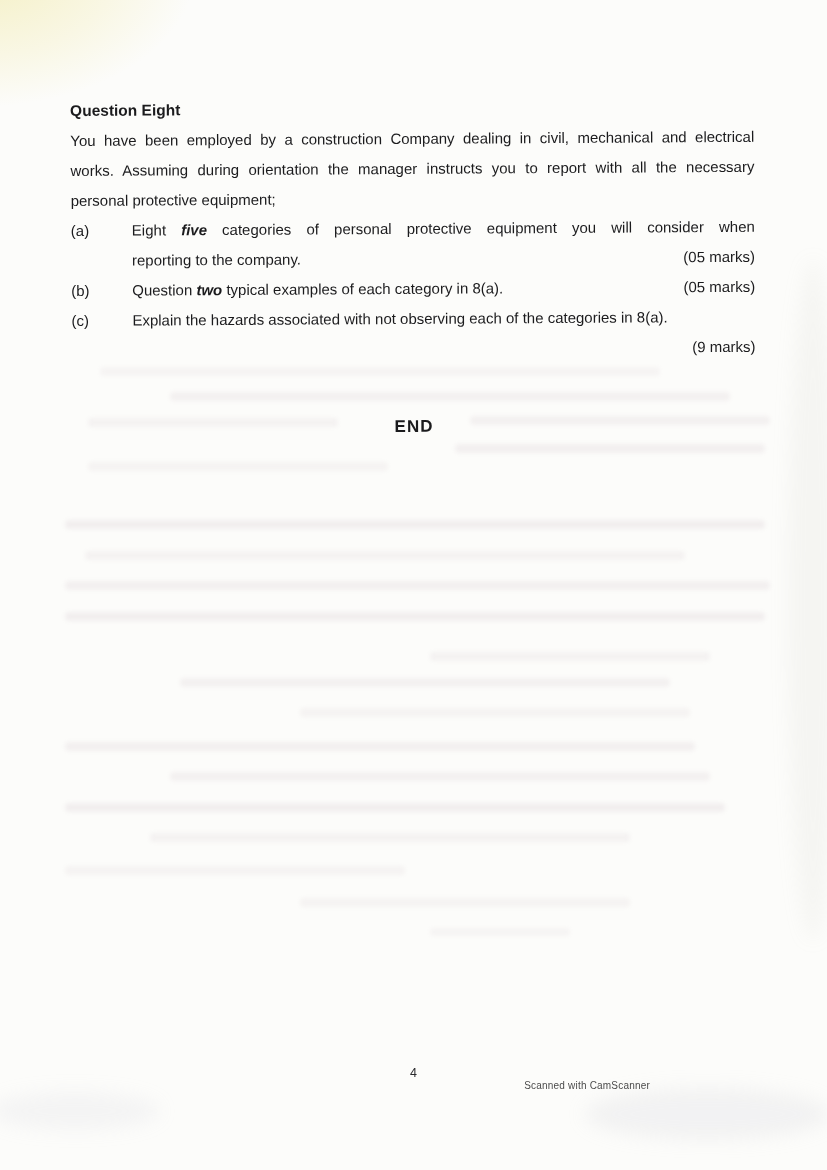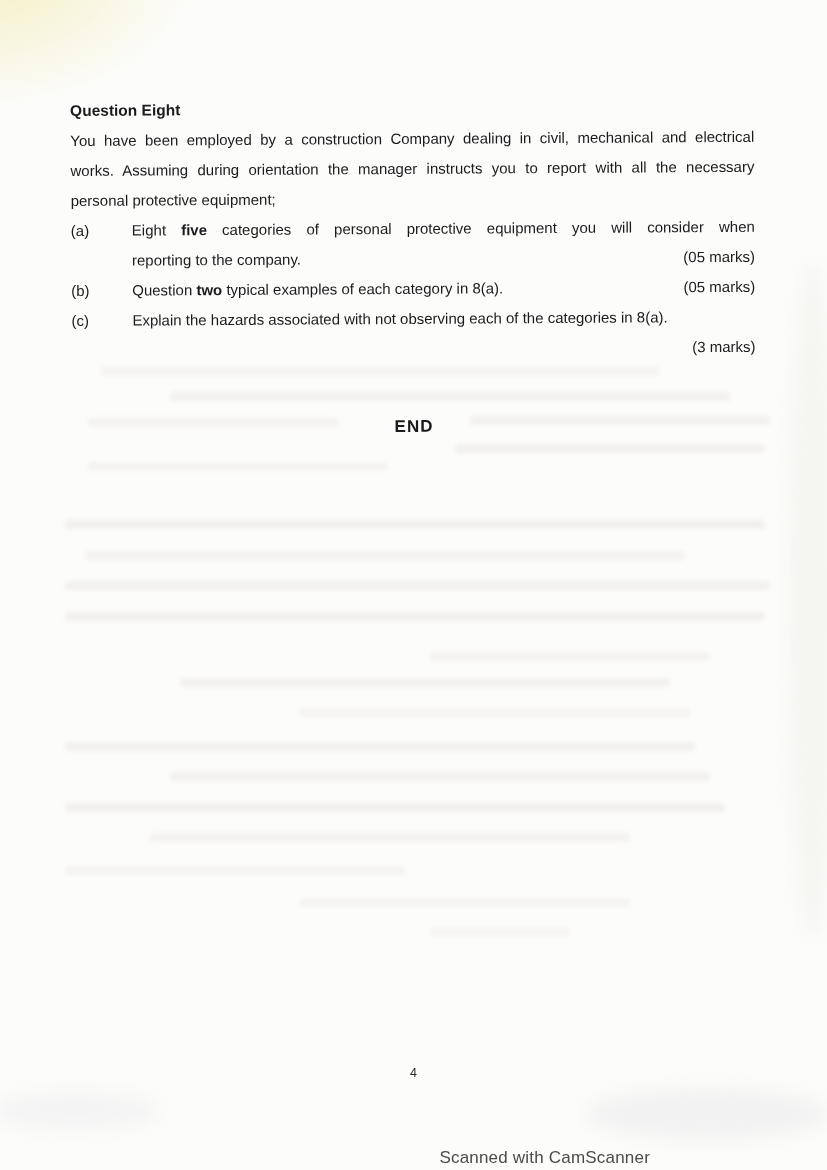--- a/index.html
+++ b/index.html
@@ -36,33 +36,33 @@
     font-size: 15px; line-height: 30px;
   }
   .title { font-weight: bold; font-size: 15.5px; }
   .jline { text-align: justify; text-align-last: justify; }
   .part { display: flex; }
   .part-label { flex: 0 0 61px; }
   .part-body { flex: 1 1 auto; }
   .flex-line { display: flex; justify-content: space-between; }
   .marks { white-space: nowrap; text-align: right; }
   .marks-line { text-align: right; }
-  .b { font-weight: bold; }
+  .b { font-weight: bold; font-style: italic; }
   .end {
     text-align: center; font-weight: bold;
     font-size: 17px; letter-spacing: 1px;
     margin-top: 48px;
   }
   .page-number {
     position: absolute; left: 0; right: 0; top: 1066px;
     text-align: center; font-size: 12.5px; color: #2a2a2c;
   }
   .footer-watermark {
-    position: absolute; right: 177px; top: 1148px;
-    font-size: 17px; color: #4b4b4b; letter-spacing: 0.2px;
+    position: absolute; right: 177px; top: 1080px;
+    font-size: 10px; color: #4b4b4b; letter-spacing: 0.2px;
   }
 </style>
 </head>
 <body>
 
 <div class="page">
 
   <div class="wash w1"></div>
   <div class="wash w2"></div>
   <div class="wash w3"></div>
@@ -117,21 +117,21 @@
           <span class="marks">(05 marks)</span>
         </div>
       </div>
     </div>
 
     <div class="part">
       <div class="part-label">(c)</div>
       <div class="part-body">
         <div>Explain the hazards associated with not observing each of the categories in 8(a).</div>
         <div class="marks-line">
-          <span class="marks">(3 marks)</span>
+          <span class="marks">(9 marks)</span>
         </div>
       </div>
     </div>
 
     <div class="end">END</div>
   </div>
 
   <div class="page-number">4</div>
 
   <div class="footer-watermark">Scanned with CamScanner</div>

